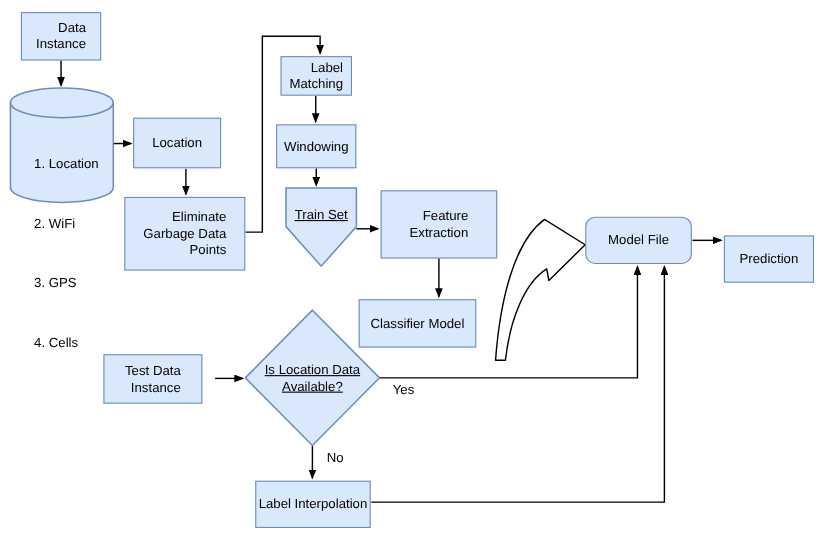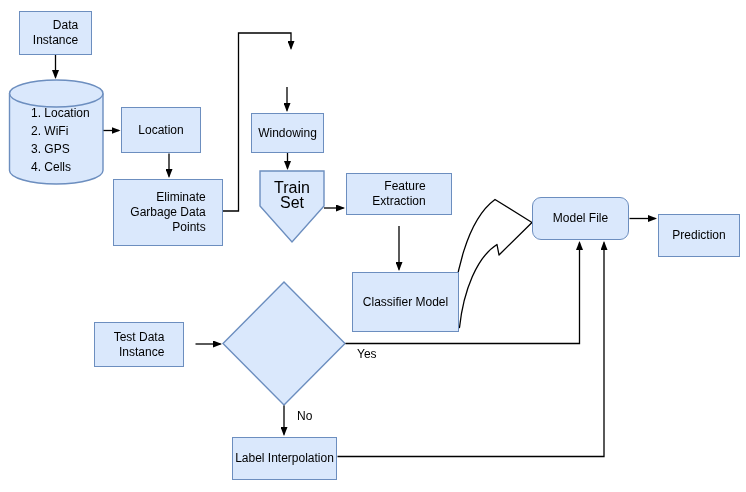--- a/index.html
+++ b/index.html
@@ -21,27 +21,27 @@
     background:var(--node-fill);
     border:1.4px solid var(--node-stroke);
     display:flex;align-items:center;justify-content:center;
     text-align:right;font-size:12px;line-height:15px;
     white-space:pre-line;
   }
   .node.rounded{border-radius:9px;}
   .overlay{
     position:absolute;box-sizing:border-box;background:transparent;border:none;
     display:flex;align-items:center;justify-content:center;
-    text-align:center;font-size:16px;line-height:15px;white-space:pre-line;
+    text-align:center;font-size:12px;line-height:15px;white-space:pre-line;text-decoration:underline;
   }
   .datastore-text{
     position:absolute;left:31px;top:104px;width:72px;
     font-size:12px;line-height:18px;text-align:left;
   }
-  .datastore-text span{display:block;}
+  .datastore-text span{display:block;margin-top:36px;}
   .edge-label{
     position:absolute;font-size:12px;line-height:14px;background:#ffffff;
     padding:0 1px;
   }
   .shape{fill:var(--node-fill);stroke:var(--node-stroke);stroke-width:1.4;}
   .shape-open{fill:none;stroke:var(--node-stroke);stroke-width:1.4;}
   .edge{fill:none;stroke:var(--connector);stroke-width:1.3;}
   .fancy-arrow{fill:var(--arrow-fill);stroke:var(--connector);stroke-width:1.3;stroke-linejoin:round;}
 </style>
 </head>
@@ -84,43 +84,47 @@
 
   <div class="node" style="left:19px;top:11px;width:73px;height:44px">Data
 Instance</div>
 
   <div class="node" style="left:121px;top:107px;width:80px;height:46px">Location</div>
 
   <div class="node" style="left:113px;top:179px;width:110px;height:67px">Eliminate
 Garbage Data
 Points</div>
 
+  <div class="node" style="left:255px;top:51px;width:65px;height:36px">Label
+Matching</div>
 
   <div class="node" style="left:251px;top:113px;width:73px;height:40px">Windowing</div>
 
-  <div class="node" style="left:346px;top:173px;width:106px;height:42px">Feature
+  <div class="node" style="left:346px;top:173px;width:106px;height:62px">Feature
 Extraction</div>
 
-  <div class="node" style="left:352px;top:272px;width:107px;height:60px">Classifier Model</div>
+  <div class="node" style="left:326px;top:272px;width:107px;height:44px">Classifier Model</div>
 
   <div class="node rounded" style="left:532px;top:197px;width:97px;height:43px">Model File</div>
 
   <div class="node" style="left:658px;top:214px;width:82px;height:43px">Prediction</div>
 
   <div class="node" style="left:94px;top:322px;width:90px;height:45px">Test Data
 Instance</div>
 
   <div class="node" style="left:232px;top:437px;width:105px;height:43px">Label Interpolation</div>
 
   <div class="datastore-text">
     <span>1. Location</span>
     <span>2. WiFi</span>
     <span>3. GPS</span>
     <span>4. Cells</span>
   </div>
 
   <div class="overlay" style="left:260px;top:173px;width:64px;height:44px">Train Set</div>
 
+  <div class="overlay" style="left:223px;top:282px;width:122px;height:123px">Is Location Data
+Available?</div>
 
   <div class="edge-label" style="left:356px;top:347px">Yes</div>
   <div class="edge-label" style="left:296px;top:409px">No</div>
 
 </div>
 
 </body></html>

